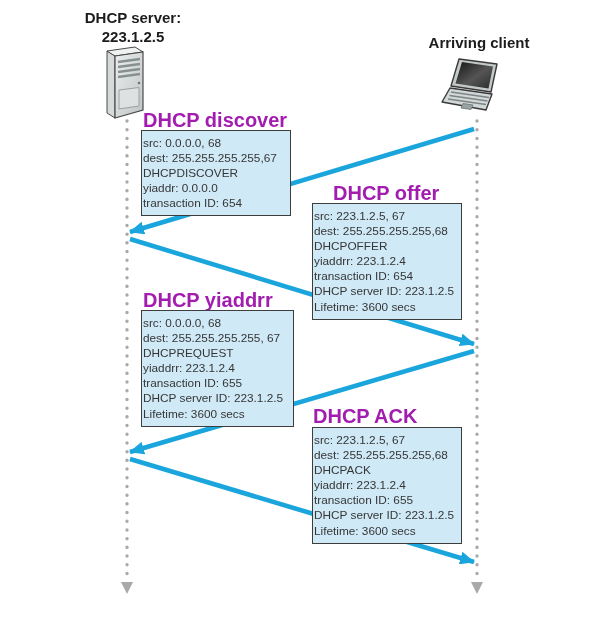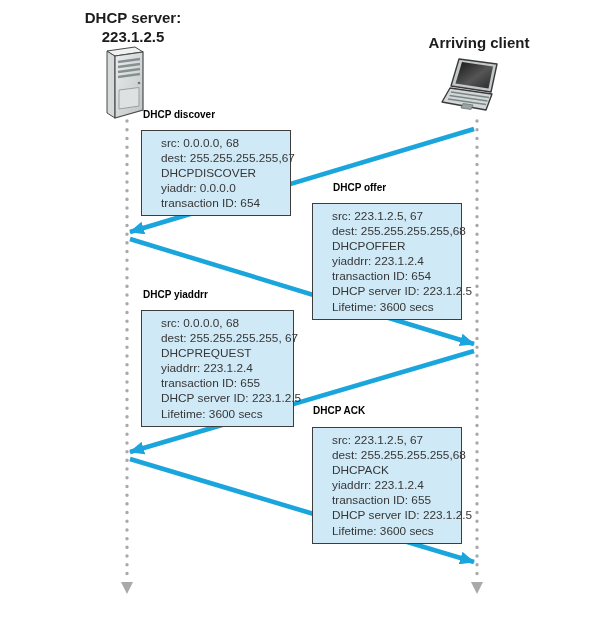--- a/index.html
+++ b/index.html
@@ -6,26 +6,26 @@
   .page{
     position:relative;width:613px;height:623px;background:#ffffff;
     font-family:"Liberation Sans",sans-serif;overflow:hidden;border-radius:11px;
   }
   .layer{position:absolute;left:0;top:0;}
   .hdr{
     position:absolute;text-align:center;color:#1c1c1c;
     font-size:15px;font-weight:700;line-height:19px;white-space:nowrap;
   }
   .msg-label{
-    position:absolute;font-size:10px;font-weight:600;color:#000000;white-space:nowrap;
+    position:absolute;font-size:20px;font-weight:600;color:#a21caf;white-space:nowrap;
   }
   .msg-box{
     position:absolute;box-sizing:border-box;
     background:#cfe9f6;border:1.6px solid #3d3d3d;
-    padding:5px 7px 4px 19px;
+    padding:5px 7px 4px 1px;
     font-size:11.8px;line-height:15.1px;color:#363636;white-space:nowrap;
   }
   .time-label{
     position:absolute;width:60px;text-align:center;
     font-size:16px;color:#2e2e2e;margin-top:45px;
   }
   .b1{left:141px;top:130px;width:150px;}
   .b2{left:312px;top:203px;width:150px;}
   .b3{left:141px;top:310px;width:153px;}
   .b4{left:312px;top:427px;width:150px;}

